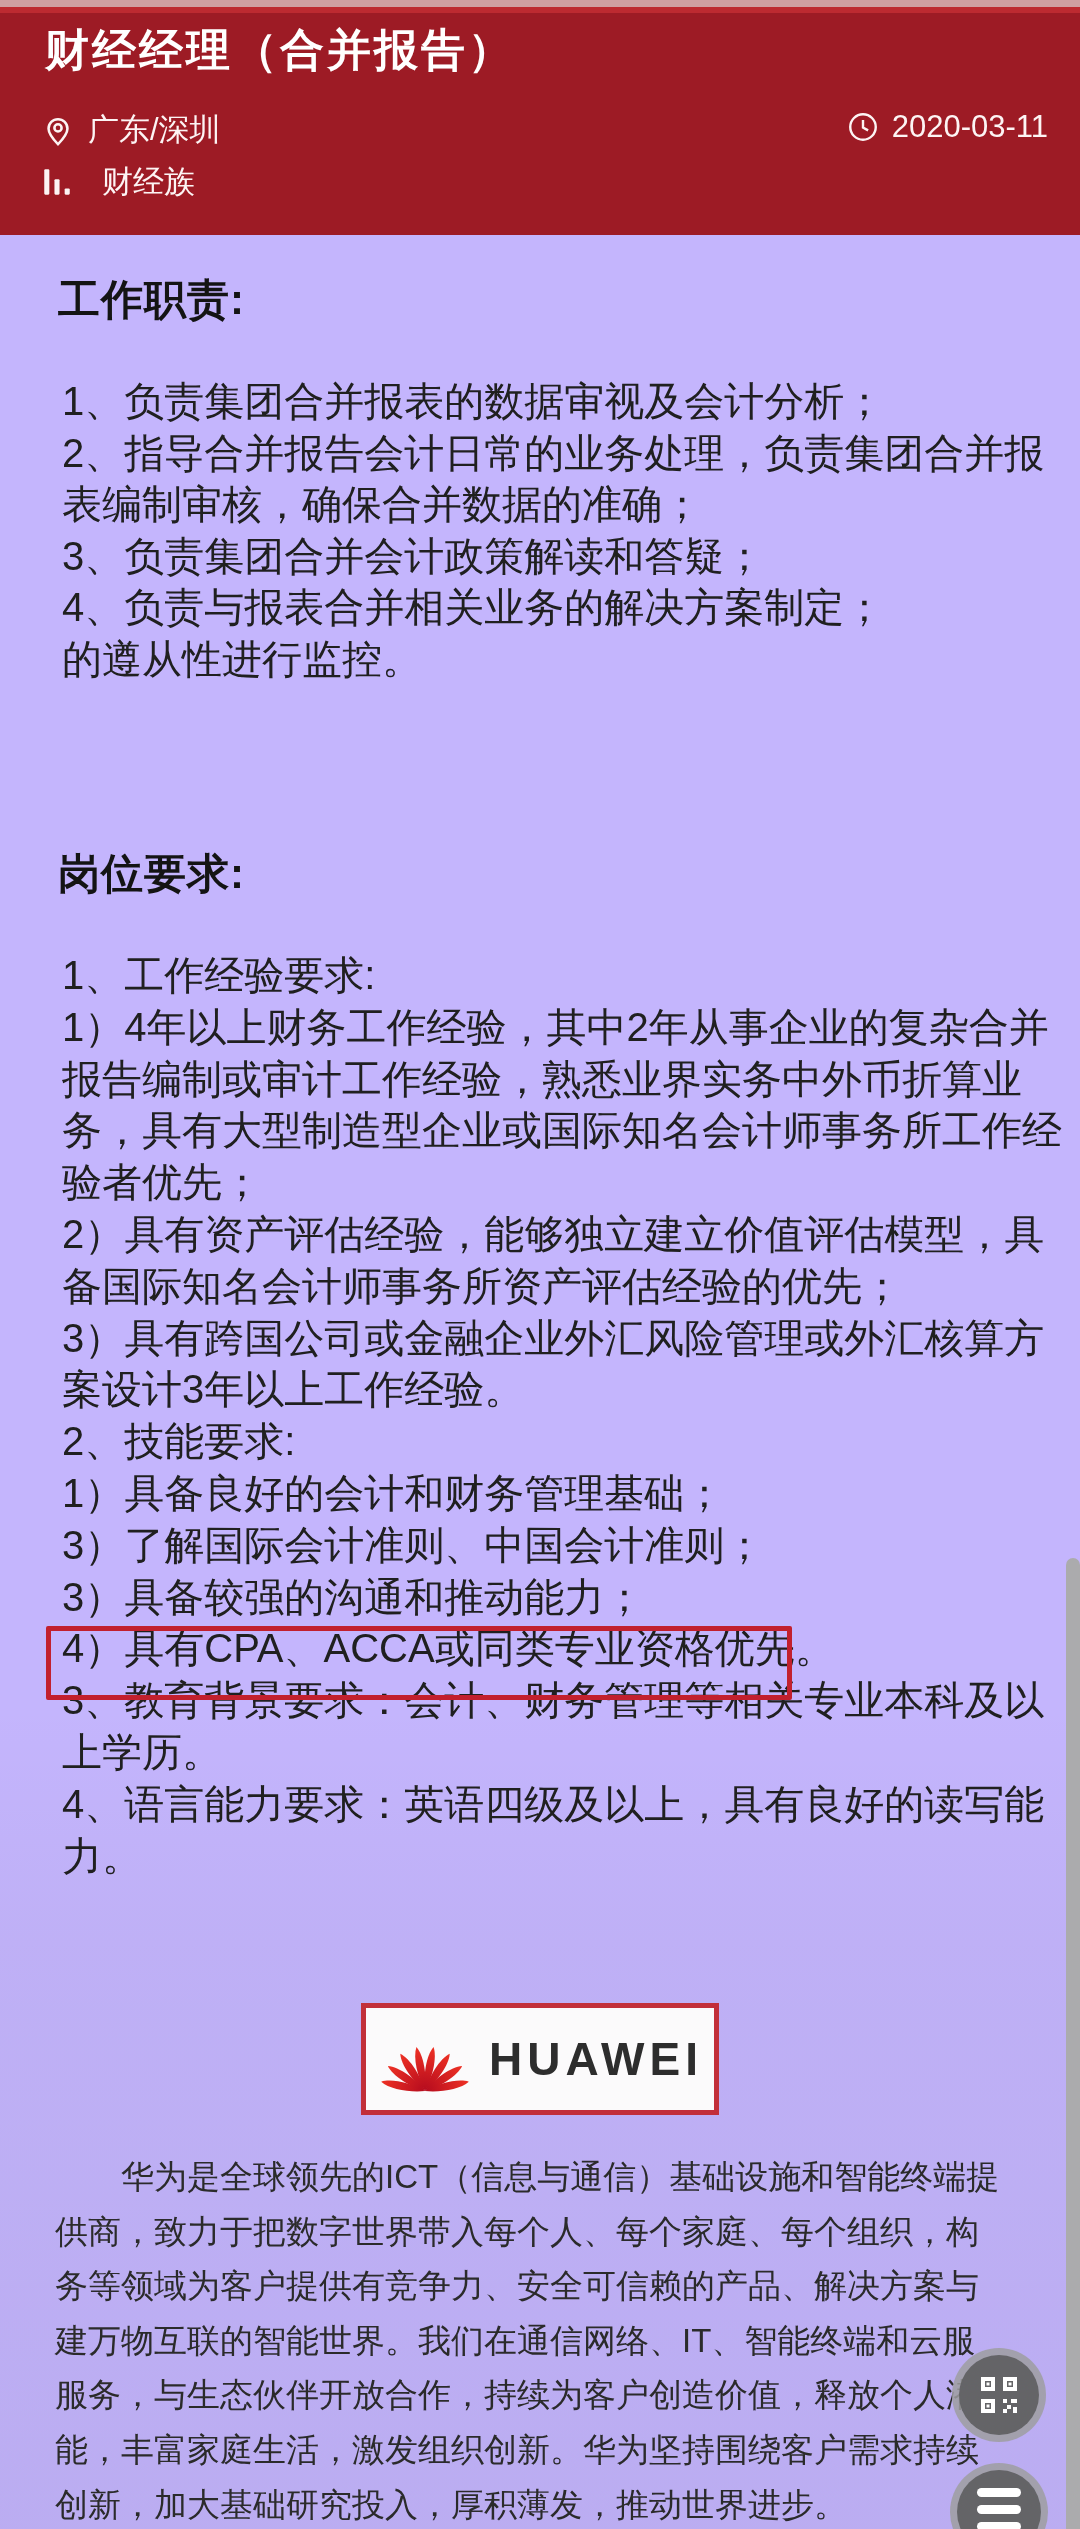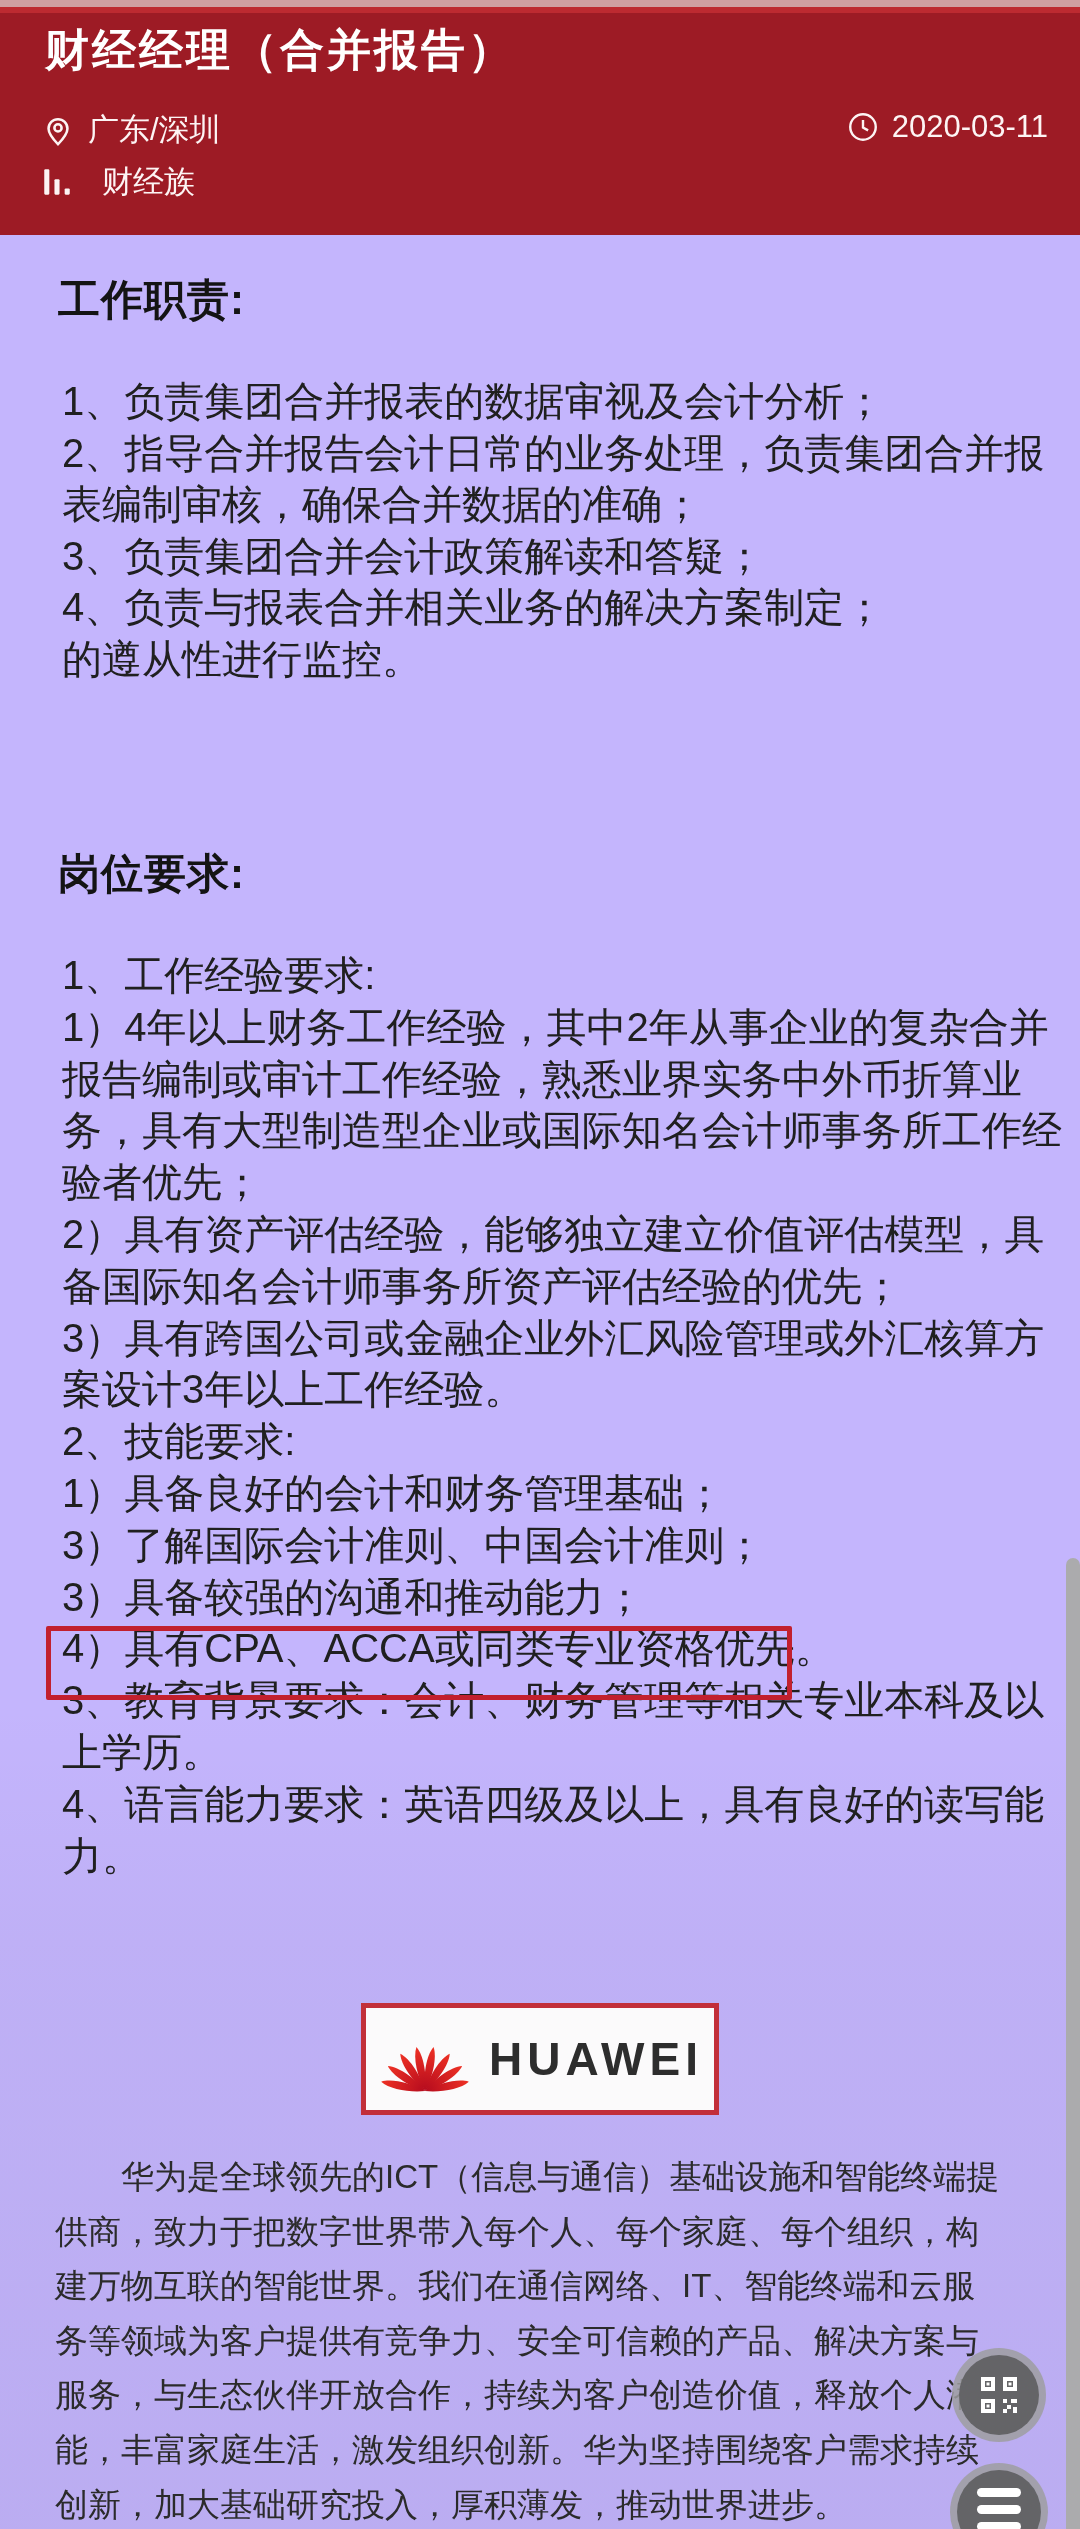--- a/index.html
+++ b/index.html
@@ -148,22 +148,22 @@
         <path d="M60 86 C54 68 53 42 60 30 C67 42 66 68 60 86 Z" transform="rotate(56 60 86)"></path>
         <path d="M60 86 C54 68 53 42 60 30 C67 42 66 68 60 86 Z" transform="rotate(78 60 86)"></path>
       </g>
     </svg>
     <span class="wordmark">HUAWEI</span>
   </div>
 
   <div class="about">
       <div class="line">华为是全球领先的ICT（信息与通信）基础设施和智能终端提</div>
       <div class="line">供商，致力于把数字世界带入每个人、每个家庭、每个组织，构</div>
+      <div class="line">务等领域为客户提供有竞争力、安全可信赖的产品、解决方案与</div>
       <div class="line">建万物互联的智能世界。我们在通信网络、IT、智能终端和云服</div>
-      <div class="line">务等领域为客户提供有竞争力、安全可信赖的产品、解决方案与</div>
       <div class="line">服务，与生态伙伴开放合作，持续为客户创造价值，释放个人潜</div>
       <div class="line">能，丰富家庭生活，激发组织创新。华为坚持围绕客户需求持续</div>
       <div class="line">创新，加大基础研究投入，厚积薄发，推动世界进步。</div>
     </div>
 
   <div class="sbar"></div>
 
   <div class="fab fab-qr">
     <div class="inner">
       <svg width="44" height="44" viewBox="0 0 44 44" fill="#fff">

